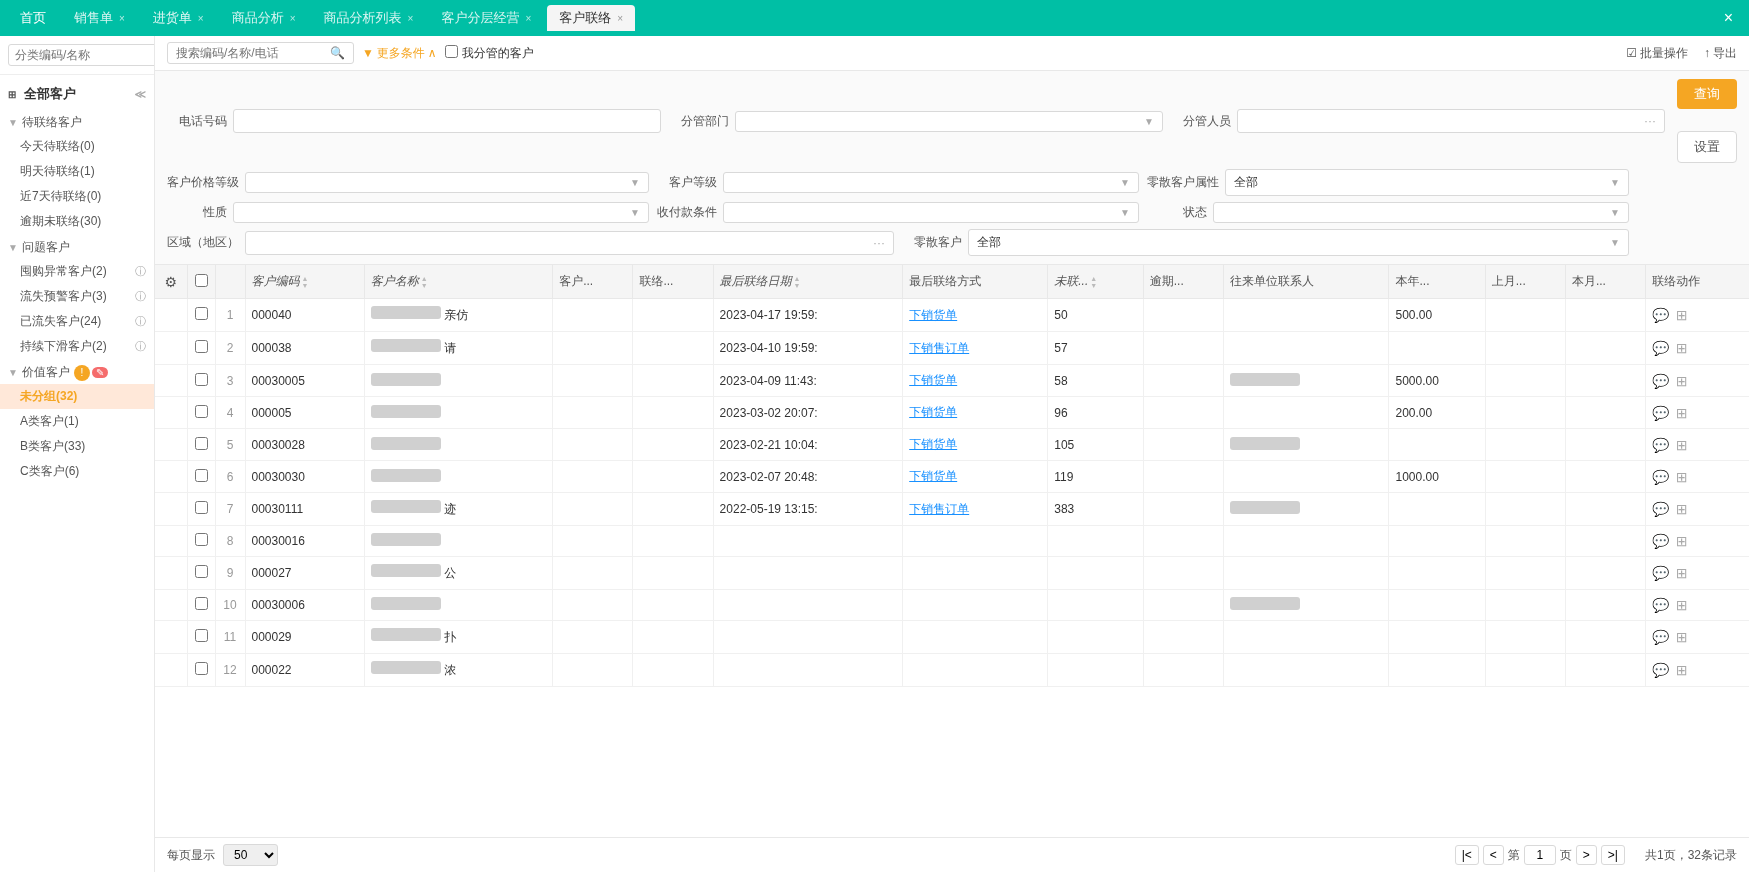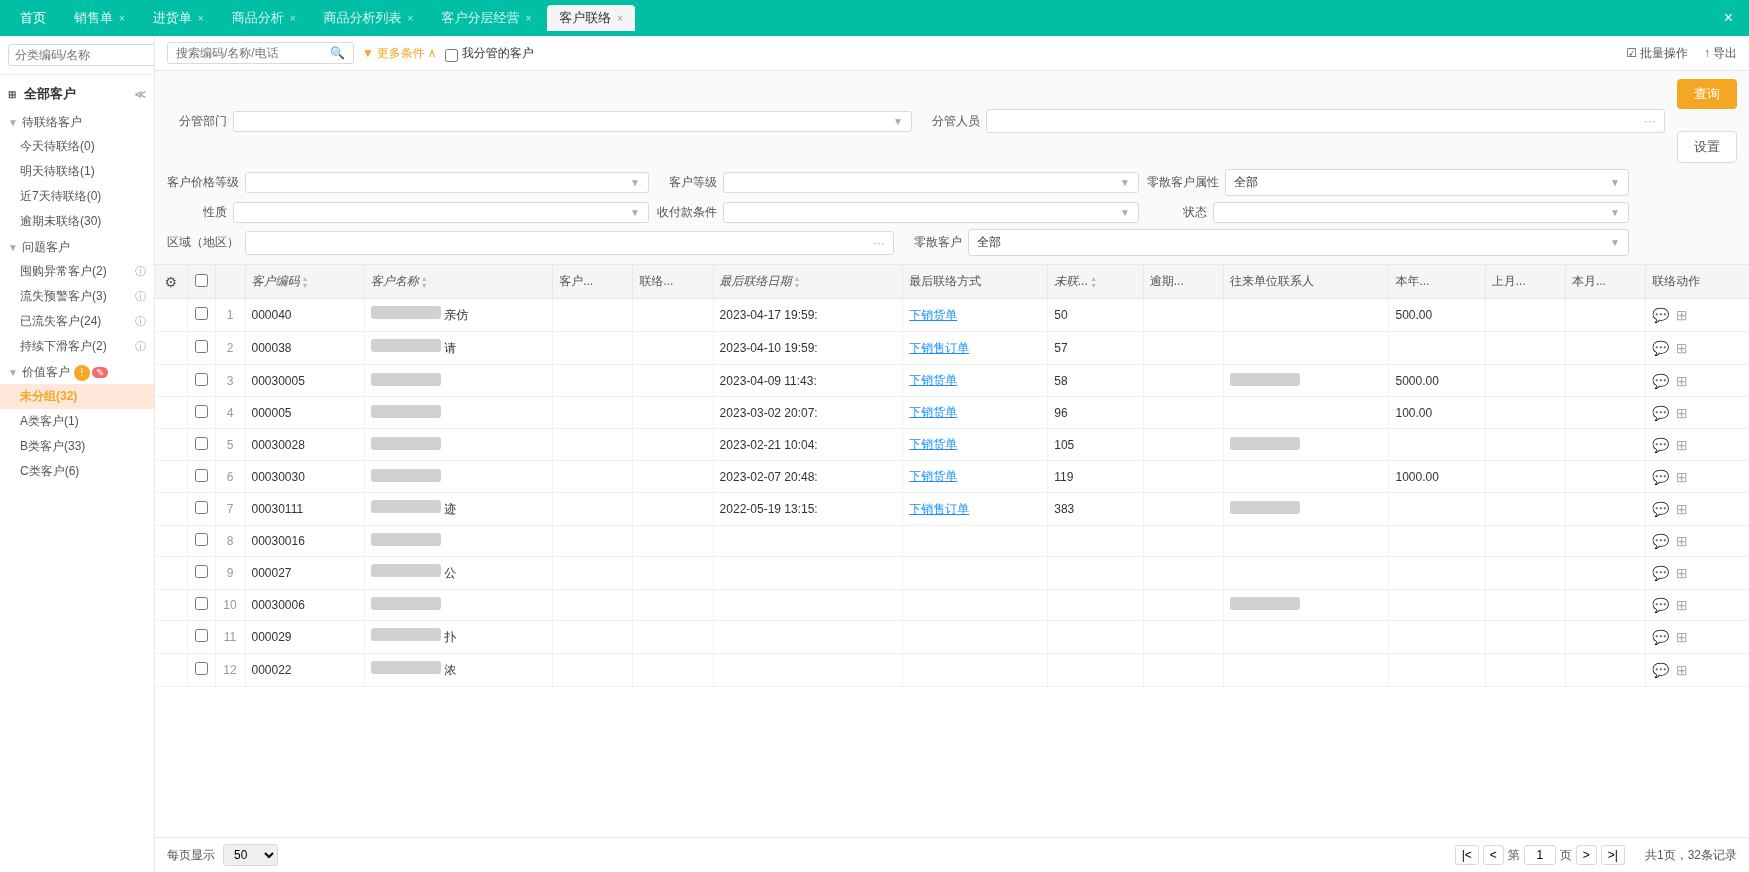--- a/index.html
+++ b/index.html
@@ -74,21 +74,21 @@
       border: 1px solid #d9d9d9; border-radius: 3px; padding: 3px 8px;
       background: white;
     }
     .filter-bar .search-box input {
       border: none; outline: none; font-size: 12px; color: #8b5cf6; width: 150px;
     }
     .filter-bar .more-filter {
       display: flex; align-items: center; gap: 3px; color: #f5a623; cursor: pointer; font-size: 12px;
     }
     .filter-bar .my-customer {
-      display: flex; align-items: flex-end; gap: 4px; font-size: 12px; cursor: pointer;
+      display: flex; align-items: flex-start; gap: 4px; font-size: 12px; cursor: pointer;
     }
     .filter-bar .spacer { flex: 1; }
     .filter-bar .btn-batch {
       display: flex; align-items: center; gap: 3px; cursor: pointer; font-size: 12px; color: #555;
     }
     .filter-bar .btn-export {
       display: flex; align-items: center; gap: 3px; cursor: pointer; font-size: 12px; color: #555;
     }
 
     
@@ -294,20 +294,26 @@
       </div>
       <div class="btn-export" style="margin-left:8px;">
         <span>↑</span>
         <span>导出</span>
       </div>
     </div>
 
     <div class="advanced-filter">
 
       <div class="filter-row">
+        <div class="filter-field">
+          <label>电话号码</label>
+          <div class="field-input">
+            <input type="text" style="">
+          </div>
+        </div>
         <div class="filter-field">
           <label>分管部门</label>
           <div class="field-input">
             <span style="flex:1;color:#ccc;"></span>
             <span class="caret">▼</span>
           </div>
         </div>
         <div class="filter-field">
           <label>分管人员</label>
           <div class="field-input">
@@ -552,21 +558,21 @@
     <td></td>
     <td>2023-03-02 20:07:</td>
     <td>
       <span class="link-text">下销货单</span>
     </td>
     <td>96</td>
     <td></td>
     <td>
       
     </td>
-    <td>100.00</td>
+    <td>200.00</td>
     <td></td>
     <td></td>
     <td>
       <div class="col-actions">
         <span class="action-icon" title="联络">💬</span>
         <span class="action-icon" title="更多">⊞</span>
       </div>
     </td>
   </tr>
             <tr>

